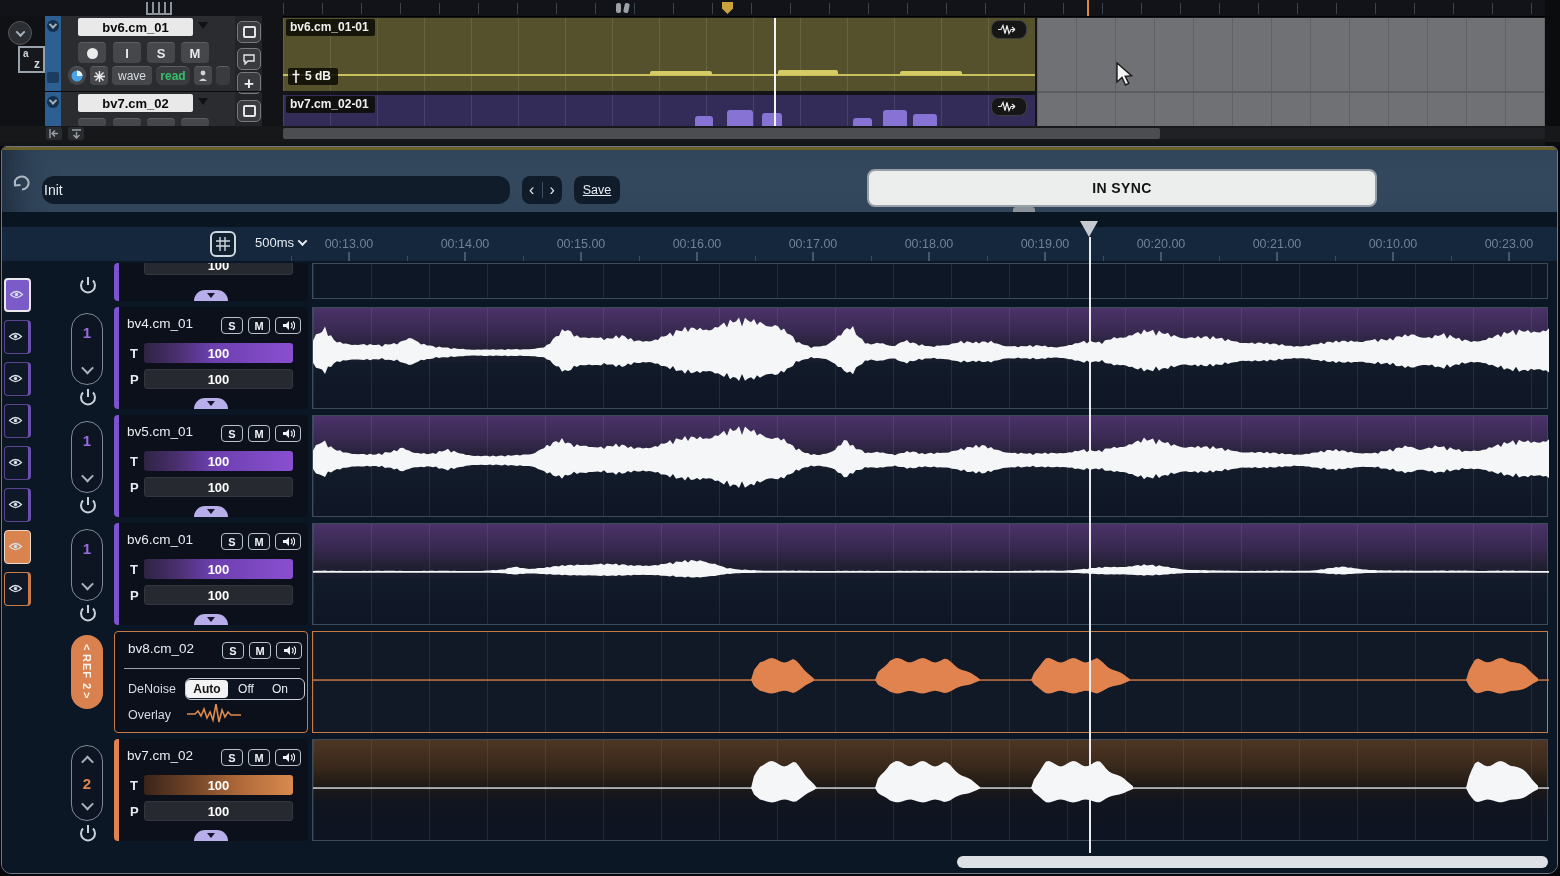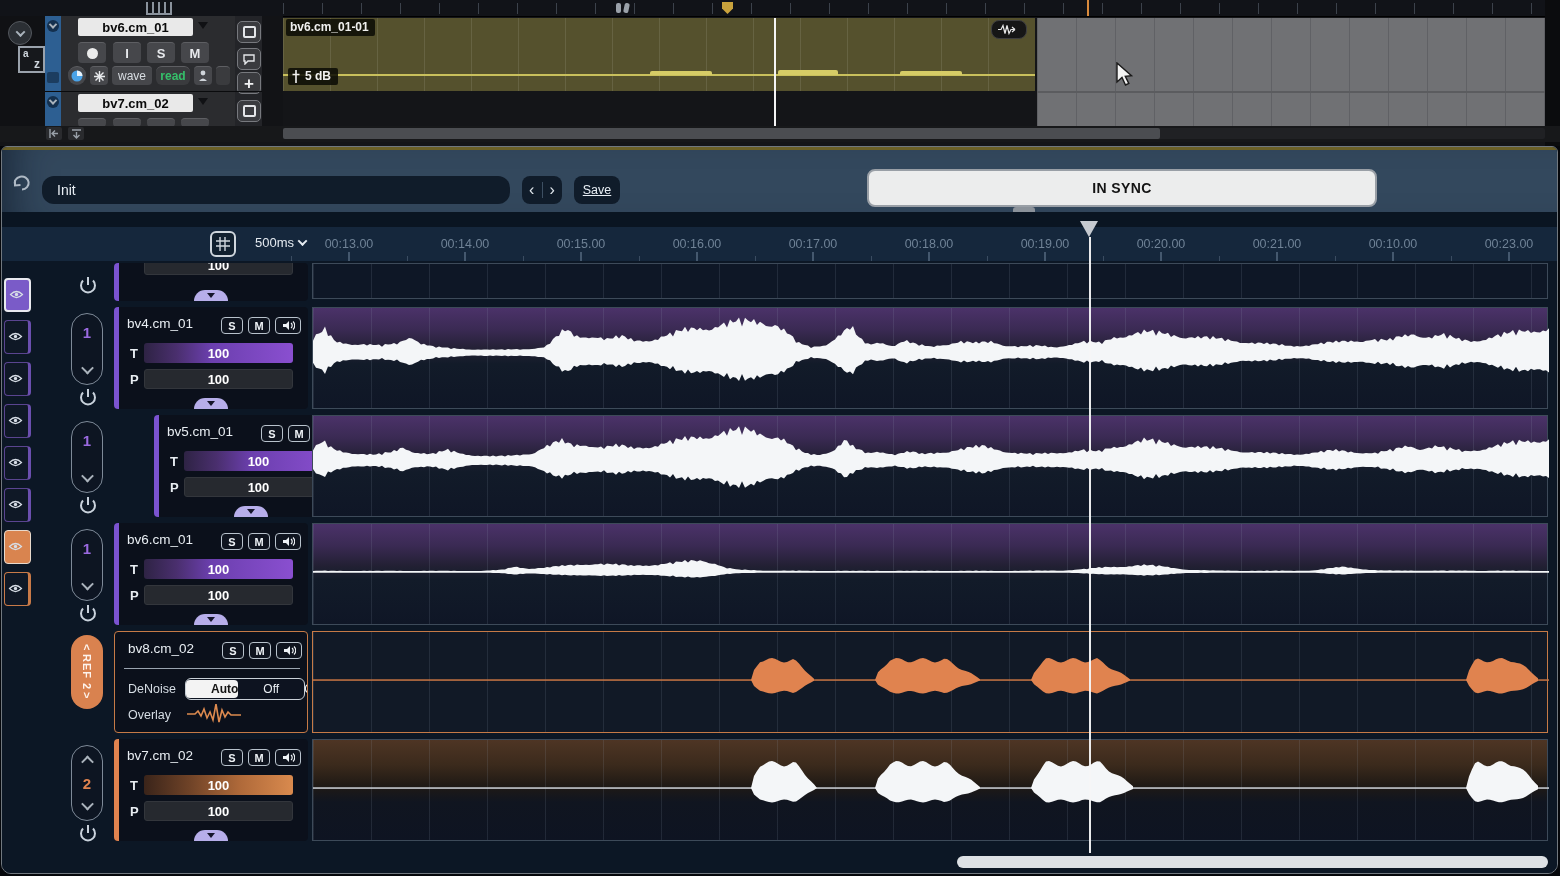--- a/index.html
+++ b/index.html
@@ -73,21 +73,21 @@
   #gray-hline{position:absolute;left:0;top:73px;width:508px;height:2px;background:#5b5c5f;}
   #daw-right-edge{left:1545px;top:0;width:15px;height:146px;background:#0b0c0e;}
   #daw-ph{left:774px;top:18px;width:2px;height:108px;background:#f4f4f4;}
   
   #plugin{left:1px;top:146px;width:1557px;height:728px;background:#0c1725;border:1px solid #71787f;
     border-radius:6px 6px 10px 10px;box-sizing:border-box;overflow:hidden;}
   #plugin-topline{left:0;top:0;width:100%;height:3px;background:#6b6027;}
   #preset-bar{left:0;top:3px;width:100%;height:62px;background:#33485d;
     box-shadow:inset 40px 0 40px -30px rgba(10,20,35,0.6);}
   #preset-field{left:40px;top:26px;width:468px;height:28px;background:#101c2a;border-radius:12px;
-    color:#e8eef4;font-size:14px;display:flex;align-items:center;padding-left:15px;box-sizing:border-box;}
+    color:#e8eef4;font-size:14px;display:flex;align-items:center;padding-left:2px;box-sizing:border-box;}
   #preset-nav{left:520px;top:26px;width:40px;height:28px;background:#101c2a;border-radius:8px;
     display:flex;align-items:center;}
   .nav-half{width:50%;height:100%;display:flex;align-items:center;justify-content:center;
     color:#dfe6ec;font-size:16px;}
   #nav-div{width:1px;height:16px;background:#3d4f62;}
   #save-btn{left:572px;top:26px;width:46px;height:28px;background:#101c2a;border-radius:8px;
     color:#e8eef4;font-size:12.5px;display:flex;align-items:center;justify-content:center;text-decoration:underline;}
   #sync-btn{left:865px;top:19px;width:510px;height:38px;background:#eceded;border:2px solid #999fa6;
     border-radius:8px;color:#131313;font-weight:bold;font-size:14px;letter-spacing:0.4px;
     display:flex;align-items:center;justify-content:center;box-sizing:border-box;}
@@ -136,21 +136,21 @@
   .slider.p-dark{background:#26292f;border:1px solid #33363c;box-sizing:border-box;}
   .expander{position:absolute;left:192px;width:34px;height:11px;background:#b7aeea;
     border-radius:17px 17px 0 0;display:flex;align-items:flex-start;justify-content:center;}
   .expander .tri{width:0;height:0;border-left:4px solid transparent;border-right:4px solid transparent;
     border-top:5px solid #15152a;margin-top:3px;}
   .hdr-divider{position:absolute;left:9px;top:36px;width:176px;height:1px;background:#9aa4b0;}
   .dn-label{position:absolute;left:13px;top:50px;color:#d6dde4;font-size:12.5px;}
   .segmented{position:absolute;left:70px;top:46px;width:120px;height:22px;border:1.5px solid #c9d0d7;
     border-radius:6px;box-sizing:border-box;display:flex;align-items:center;background:#0d1320;}
   .seg{height:18px;margin:0 0;display:flex;align-items:center;justify-content:center;
-    color:#e9eef3;font-size:12px;border-radius:4px;padding-left:25px;}
+    color:#e9eef3;font-size:12px;border-radius:4px;}
   .seg.sel{background:#f3f3f3;color:#141414;font-weight:bold;}
   .ov-label{position:absolute;left:13px;top:76px;color:#d6dde4;font-size:12.5px;}
   
   .lane{position:absolute;left:310px;width:1236px;height:102px;border:1px solid #3d4a59;
     box-sizing:border-box;background-image:
     repeating-linear-gradient(90deg,rgba(150,165,185,0.14) 0 1px,transparent 1px 58px);}
   .lane.purplebg{background-image:
     repeating-linear-gradient(90deg,rgba(150,165,185,0.14) 0 1px,transparent 1px 58px),
     linear-gradient(180deg,#4b3269 0%,#3a2a53 22%,#222033 42%,#121b29 56%,#0f1626 100%);}
   .lane.orangebg{background-image:
@@ -268,20 +268,36 @@
             <div class="c1bump" style="left: 367px; width: 62px; top: 53px; height: 4px;"></div>
             <div class="c1bump" style="left: 495px; width: 60px; top: 52px; height: 5px;"></div>
             <div class="c1bump" style="left: 617px; width: 62px; top: 53px; height: 4px;"></div>
           </div>
         <div id="gain-chip">
           <svg width="8" height="13" viewBox="0 0 8 13">
               <path d="M4 0 V13 M0.5 4.5 H7.5" stroke="#f2f2f0" stroke-width="1.6"></path>
             </svg>
           <span>5 dB</span>
         </div>
+        <div class="warp-badge" style="right:8px;top:2px;">
+          <svg width="24" height="11" viewBox="0 0 24 11">
+              <path d="M1 5.5 h3 l2-4 2 8 2-8 2 8 2-4 h4 m0 0 l-3-2.5 m3 2.5 l-3 2.5" stroke="#e8e8e8" stroke-width="1.2" fill="none"></path>
+            </svg>
+        </div>
+      </div>
+      <div class="clip" id="clip2">
+        <div class="clip-label">bv7.cm_02-01</div>
+        <div id="clip2-bumps">
+            <div class="c2bump" style="left: 412px; width: 18px; height: 10px;"></div>
+            <div class="c2bump" style="left: 444px; width: 26px; height: 16px;"></div>
+            <div class="c2bump" style="left: 479px; width: 20px; height: 13px;"></div>
+            <div class="c2bump" style="left: 570px; width: 19px; height: 8px;"></div>
+            <div class="c2bump" style="left: 600px; width: 24px; height: 16px;"></div>
+            <div class="c2bump" style="left: 630px; width: 24px; height: 12px;"></div>
+          </div>
         <div class="warp-badge" style="right:8px;top:2px;">
           <svg width="24" height="11" viewBox="0 0 24 11">
               <path d="M1 5.5 h3 l2-4 2 8 2-8 2 8 2-4 h4 m0 0 l-3-2.5 m3 2.5 l-3 2.5" stroke="#e8e8e8" stroke-width="1.2" fill="none"></path>
             </svg>
         </div>
       </div>
     </div>
 
     <div class="abs" id="gray-area">
       <div id="gray-hline"></div>
@@ -429,21 +445,21 @@
       </div>
 
     <div class="pill" style="top:274px;height:72px;">
       <span class="num purple">1</span>
         <div class="chev down"></div>
     </div>
     <svg class="power" style="top:348px;" viewBox="0 0 22 22">
       <path d="M11 2 V10" stroke="#c9d2dc" stroke-width="2" fill="none"></path>
         <path d="M6 5.5 A7 7 0 1 0 16 5.5" stroke="#c9d2dc" stroke-width="2" fill="none"></path>
     </svg>
-    <div class="hdr" style="top:268px;margin-left:40px;">
+    <div class="hdr" style="top:268px;">
       <div class="accent purple"></div>
       <div class="trk-name">bv5.cm_01</div>
       <div class="sq-btn" style="left:107px;">S</div>
       <div class="sq-btn" style="left:134px;">M</div>
       <div class="sq-btn" style="left:161px;width:26px;">
         <svg width="13" height="11" viewBox="0 0 13 11">
             <path d="M1 4 H4 L7 1 V10 L4 7 H1 Z" fill="#eef2f6"></path>
             <path d="M9 3 A3.2 3.2 0 0 1 9 8 M11 1.5 A5.5 5.5 0 0 1 11 9.5" stroke="#eef2f6" stroke-width="1.2" fill="none"></path>
           </svg>
       </div>

